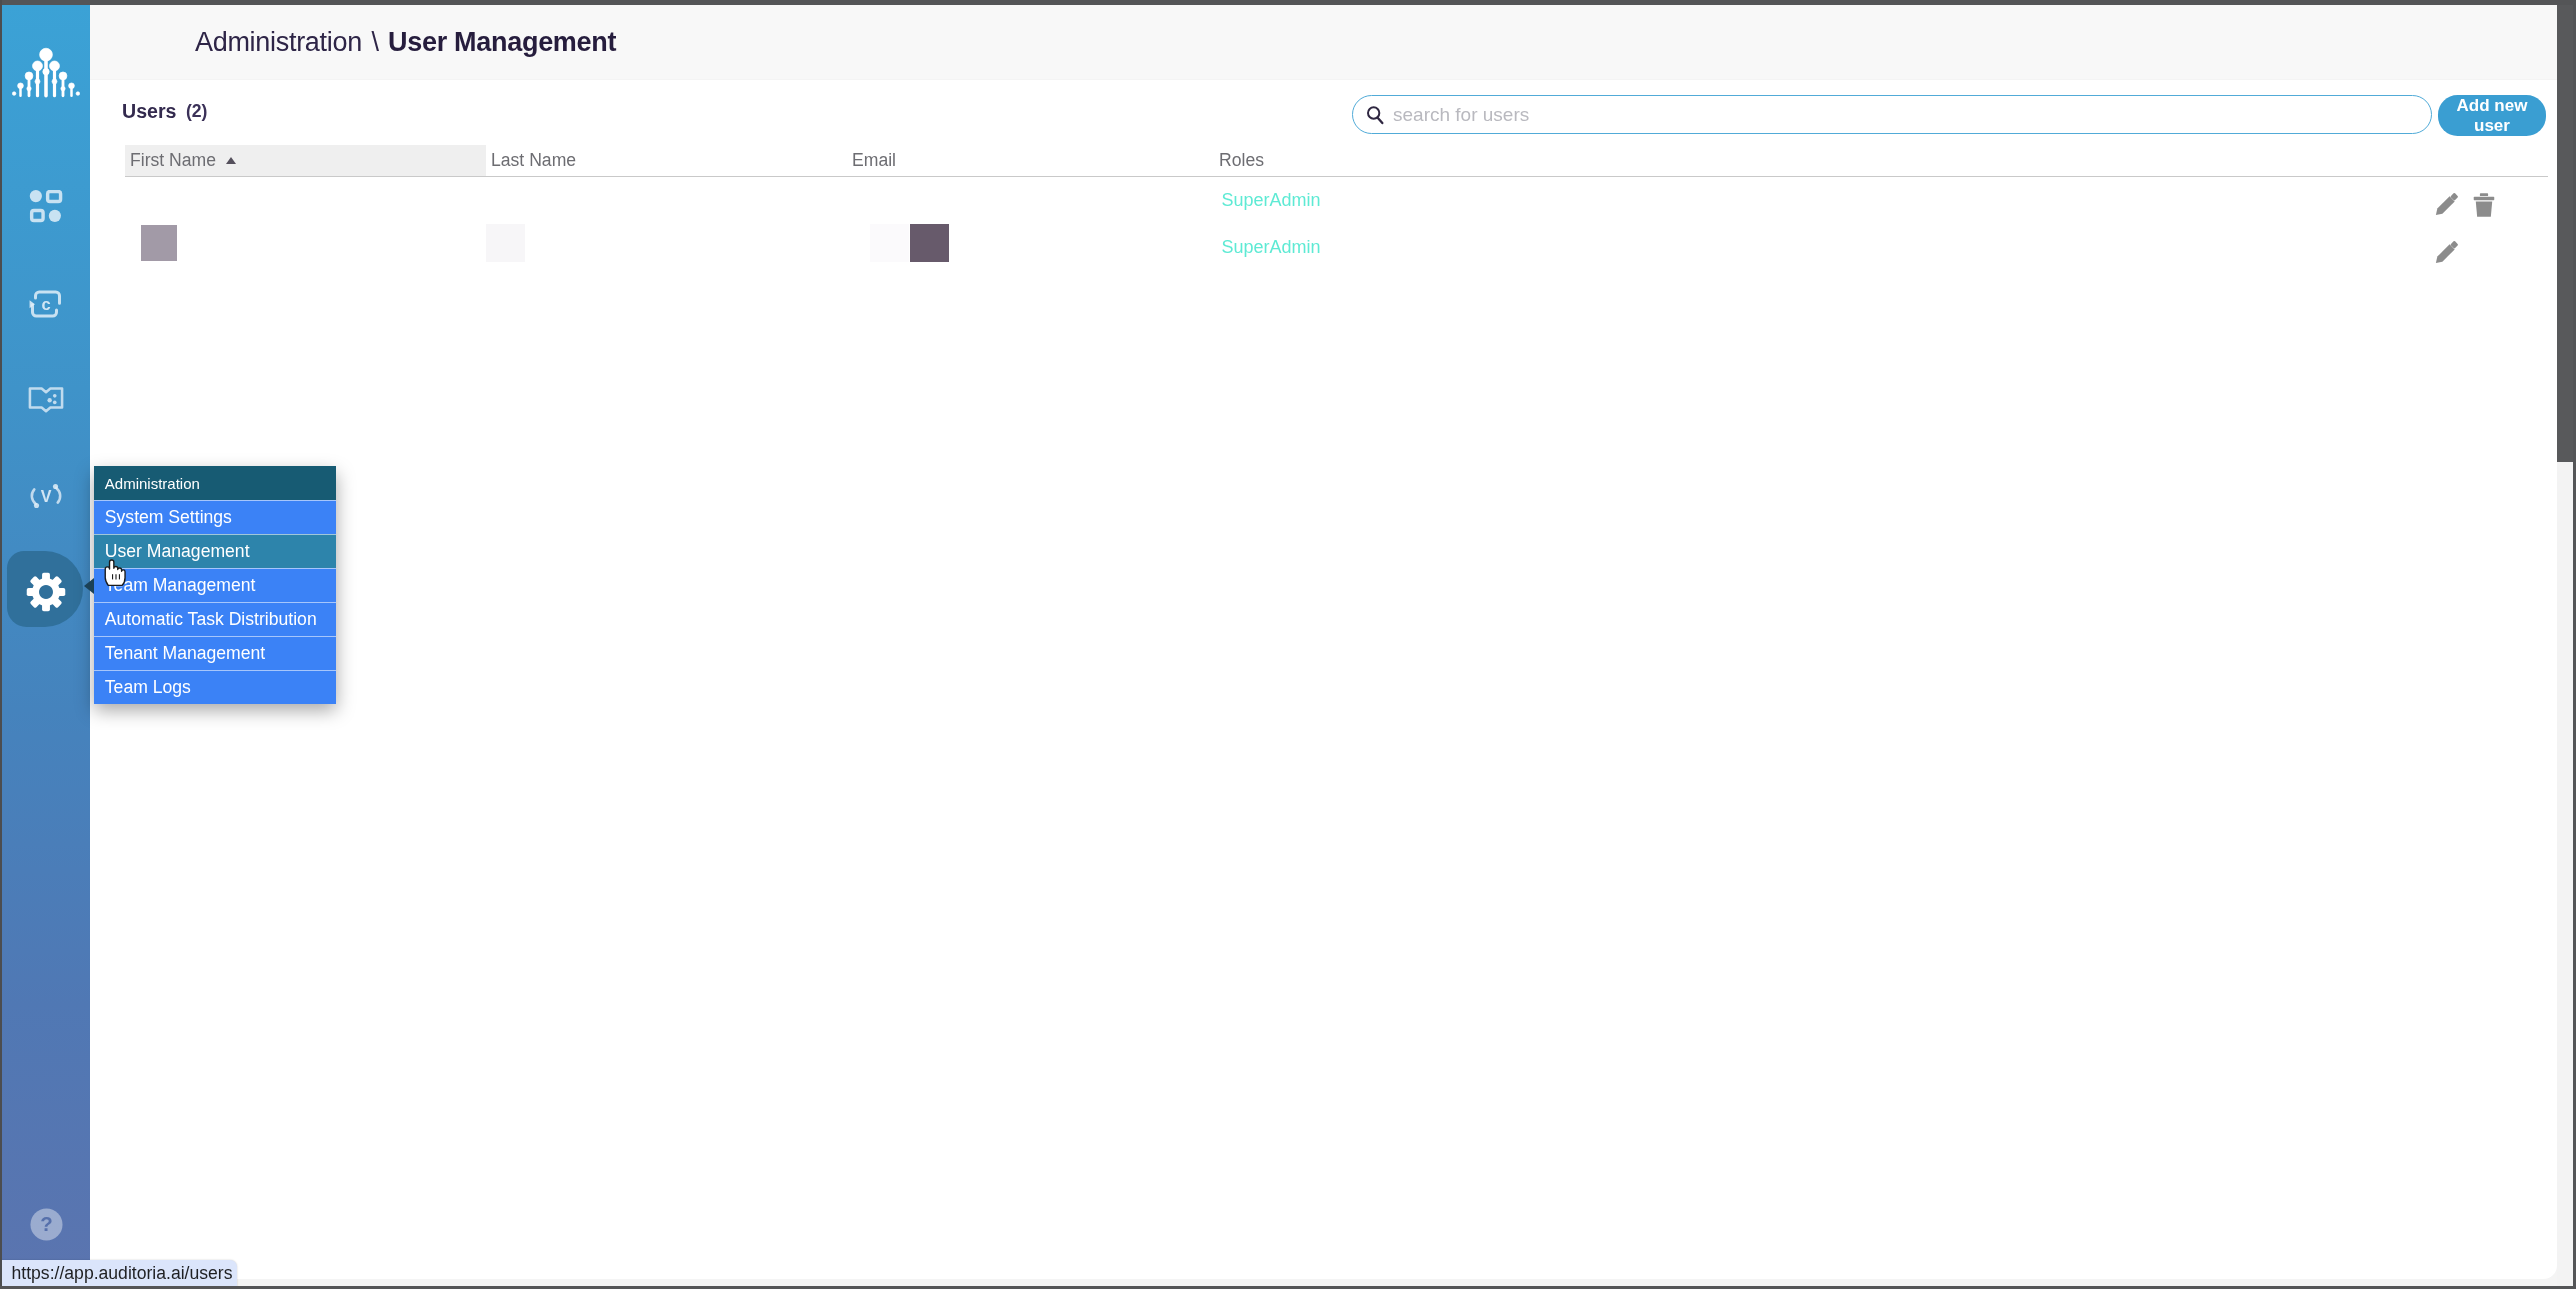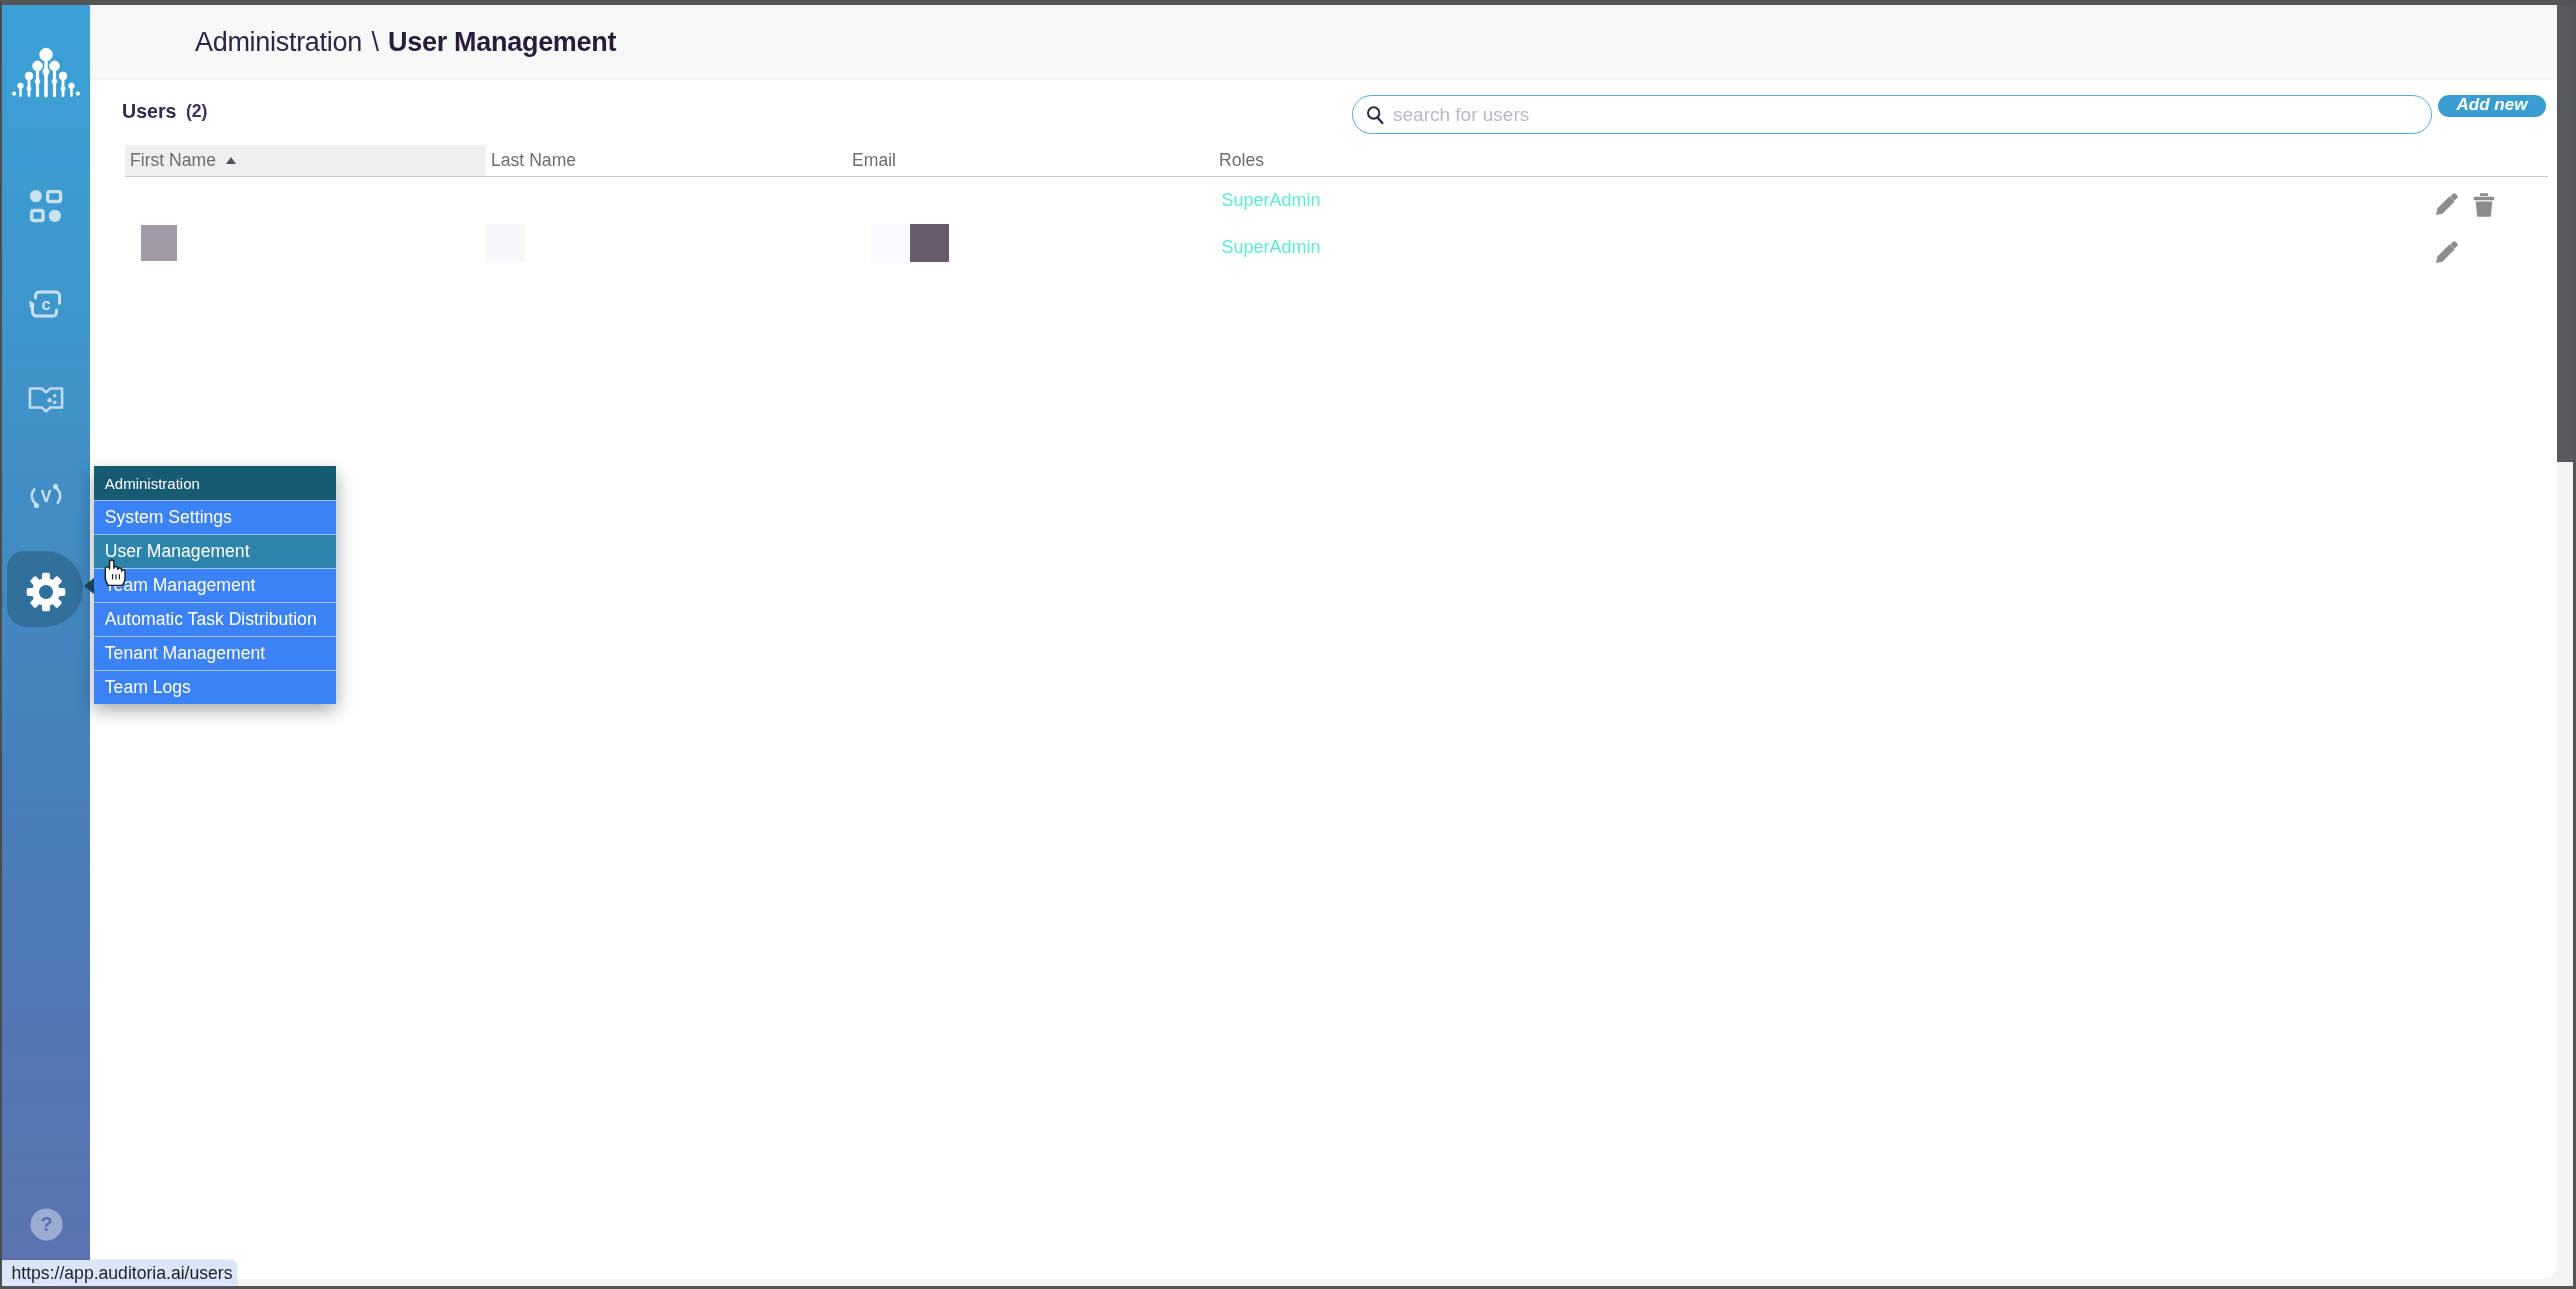--- a/index.html
+++ b/index.html
@@ -48,23 +48,23 @@
   .users-label { position:absolute; left:122px; top:80px; height:62px; display:flex; align-items:center;
                  font-size:19.6px; font-weight:700; color:#332a4e; }
   .users-label .count { font-weight:700; font-size:17.6px; margin-left:9.5px; color:#3b3158; }
 
   .search-pill { position:absolute; left:1352px; top:95px; width:1080px; height:39px; background:#fff;
                  border:1.7px solid #51abd8; border-radius:19.6px; display:flex; align-items:center; padding-left:12px; }
   .search-pill input { border:none; outline:none; flex:1; font-size:19px; color:#3a3158; background:transparent;
                        font-family:"Liberation Sans", sans-serif; margin-left:8px; }
   .search-pill input::placeholder { color:#b9b9bf; }
 
-  .add-btn { position:absolute; left:2438px; top:95px; width:108px; height:22px; background:#3a9ed2; border:none;
+  .add-btn { position:absolute; left:2438px; top:95px; width:108px; height:41px; background:#3a9ed2; border:none;
              border-radius:19.6px; color:#fff; font-size:17px; font-weight:700; cursor:pointer;
-             font-family:"Liberation Sans", sans-serif;font-style:italic; }
+             font-family:"Liberation Sans", sans-serif; }
 
   
   .table { position:absolute; left:125px; top:145px; width:2423px; }
   .thead { display:grid; grid-template-columns:361px 361px 367px 626px 593px 115px; height:32px;
            border-bottom:1.4px solid #c9c9c9; }
   .th { display:flex; align-items:center; padding-left:5px; font-size:17.6px; color:#6d6d72; }
   .th.sorted { background:#efefef; }
   .sort-arrow { width:0; height:0; border-left:5.4px solid transparent; border-right:5.4px solid transparent;
                 border-bottom:7.4px solid #55505c; margin-left:9.5px; }
   .trow { display:grid; grid-template-columns:361px 361px 367px 626px 593px 115px; height:47px; }

